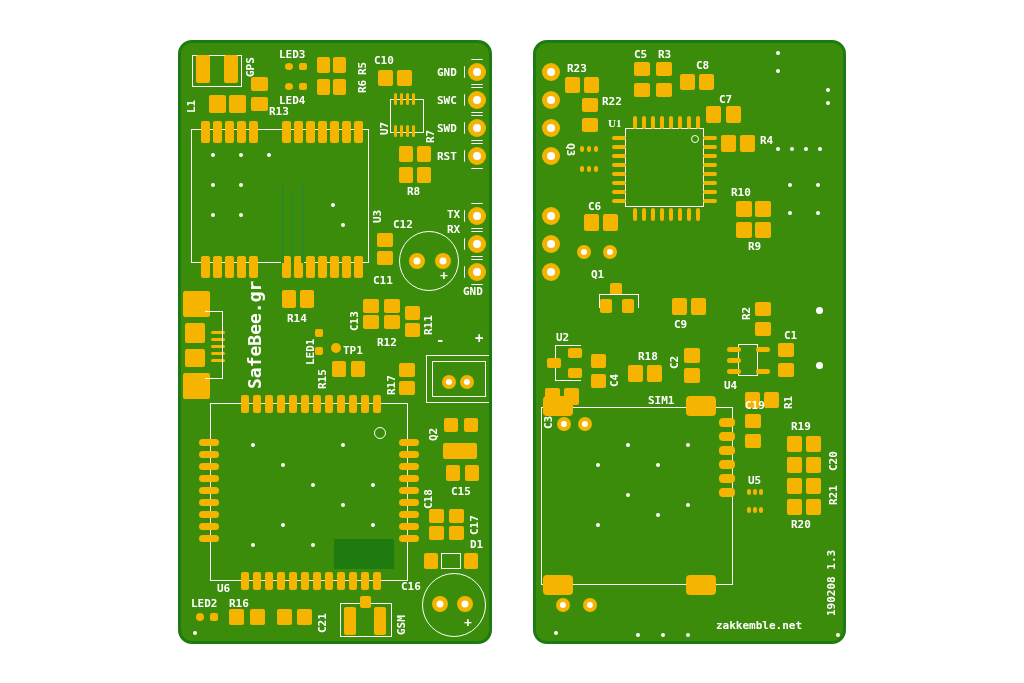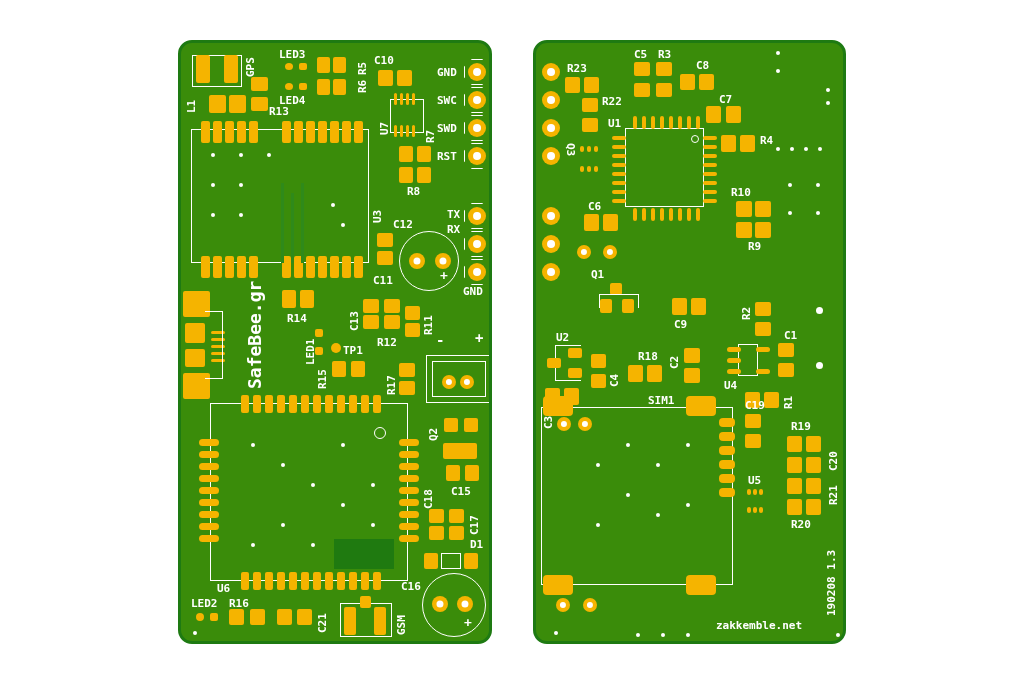--- a/index.html
+++ b/index.html
@@ -324,21 +324,21 @@
   <div class="pad" style="left:163px;top:31px;width:15px;height:16px;"></div>
 
   <div class="silk" style="left:66px;top:53px;">R22</div>
   <div class="pad" style="left:46px;top:55px;width:16px;height:14px;"></div>
   <div class="pad" style="left:46px;top:75px;width:16px;height:14px;"></div>
 
   <div class="silk" style="left:183px;top:51px;">C7</div>
   <div class="pad" style="left:170px;top:63px;width:15px;height:17px;"></div>
   <div class="pad" style="left:190px;top:63px;width:15px;height:17px;"></div>
 
-  <div class="silk" style="left:72px;top:75px;">U1</div>
+  <div class="silk" style="left:72px;top:75px;font-family:Liberation Serif, serif;">U1</div>
   <div class="outline" style="left:89px;top:85px;width:79px;height:79px;"></div>
   <div class="circle" style="left:155px;top:92px;width:8px;height:8px;"></div>
 
   <div class="pad" style="left:97px;top:73px;width:4px;height:13px;"></div>
   <div class="pad" style="left:106px;top:73px;width:4px;height:13px;"></div>
   <div class="pad" style="left:115px;top:73px;width:4px;height:13px;"></div>
   <div class="pad" style="left:124px;top:73px;width:4px;height:13px;"></div>
   <div class="pad" style="left:133px;top:73px;width:4px;height:13px;"></div>
   <div class="pad" style="left:142px;top:73px;width:4px;height:13px;"></div>
   <div class="pad" style="left:151px;top:73px;width:4px;height:13px;"></div>

